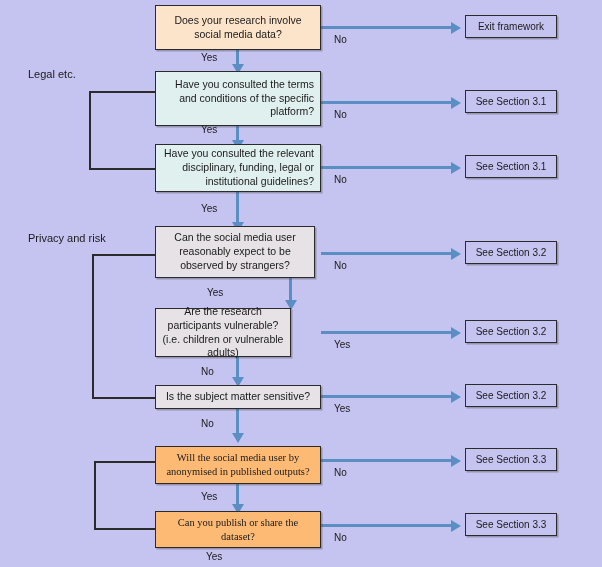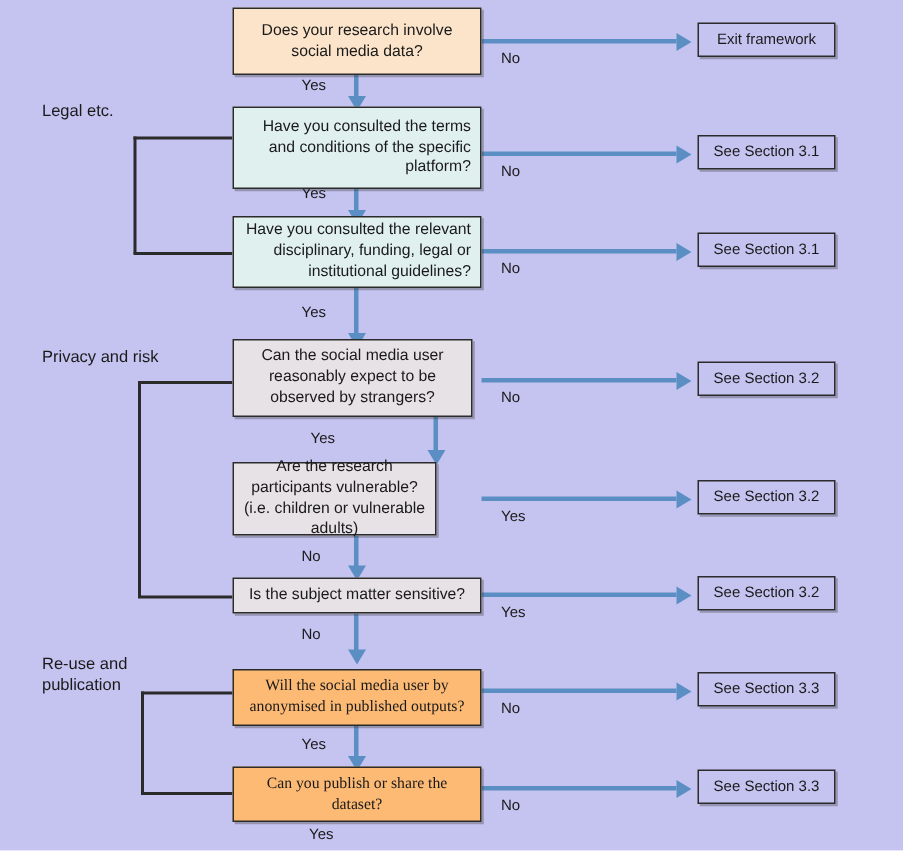--- a/index.html
+++ b/index.html
@@ -85,22 +85,20 @@
     white-space: pre-line;
   }
 </style>
 </head>
 <body>
 
 <div id="canvas">
 
   <div class="section-label" style="left:28px; top:68px;">Legal etc.</div>
   <div class="section-label" style="left:28px; top:232px;">Privacy and risk</div>
-  <div class="section-label" style="left:28px; top:437px;">Re-use and
-publication</div>
 
   <div class="line-v" style="left:89px; top:91px; height:78px;"></div>
   <div class="line-h" style="left:89px; top:91px; width:66px;"></div>
   <div class="line-h" style="left:89px; top:168px; width:66px;"></div>
 
   <div class="line-v" style="left:92px; top:254px; height:144px;"></div>
   <div class="line-h" style="left:92px; top:254px; width:63px;"></div>
   <div class="line-h" style="left:92px; top:397px; width:63px;"></div>
 
   <div class="line-v" style="left:94px; top:461px; height:68px;"></div>

